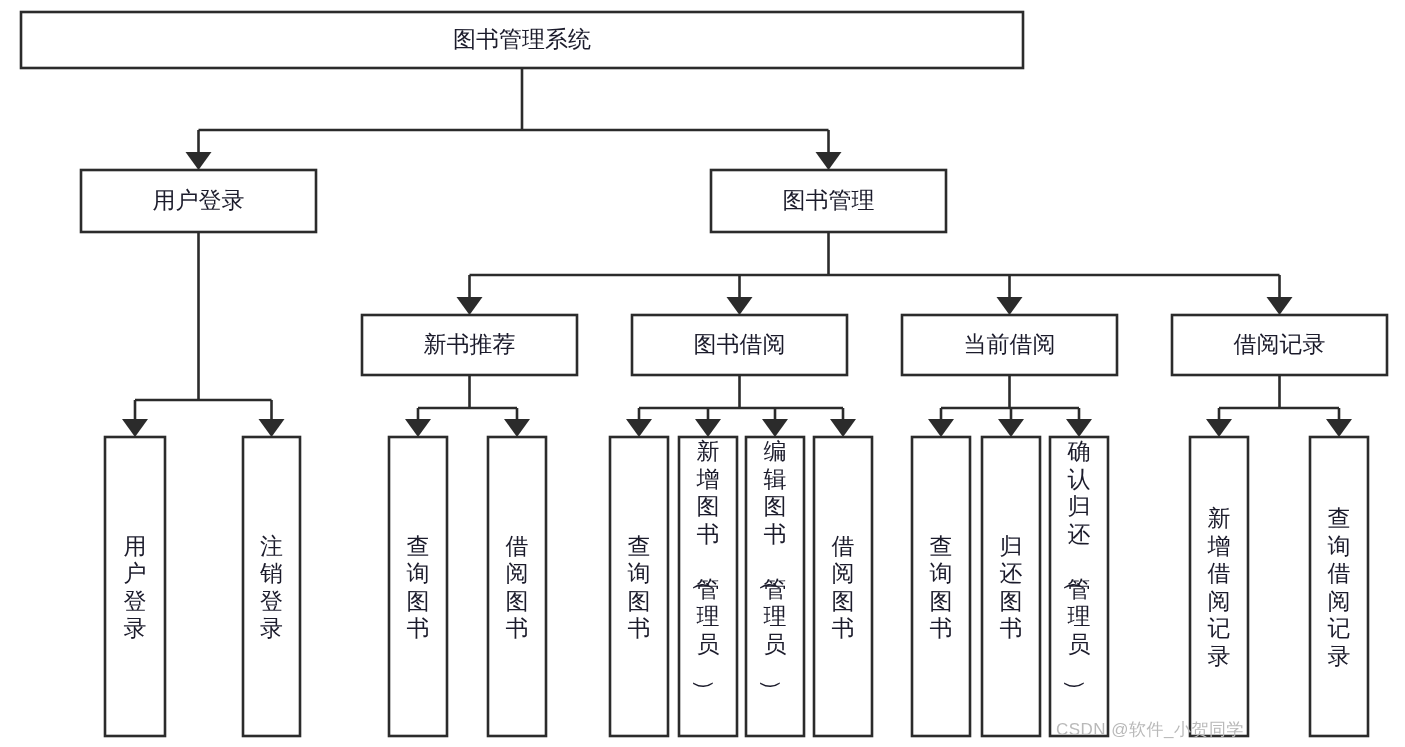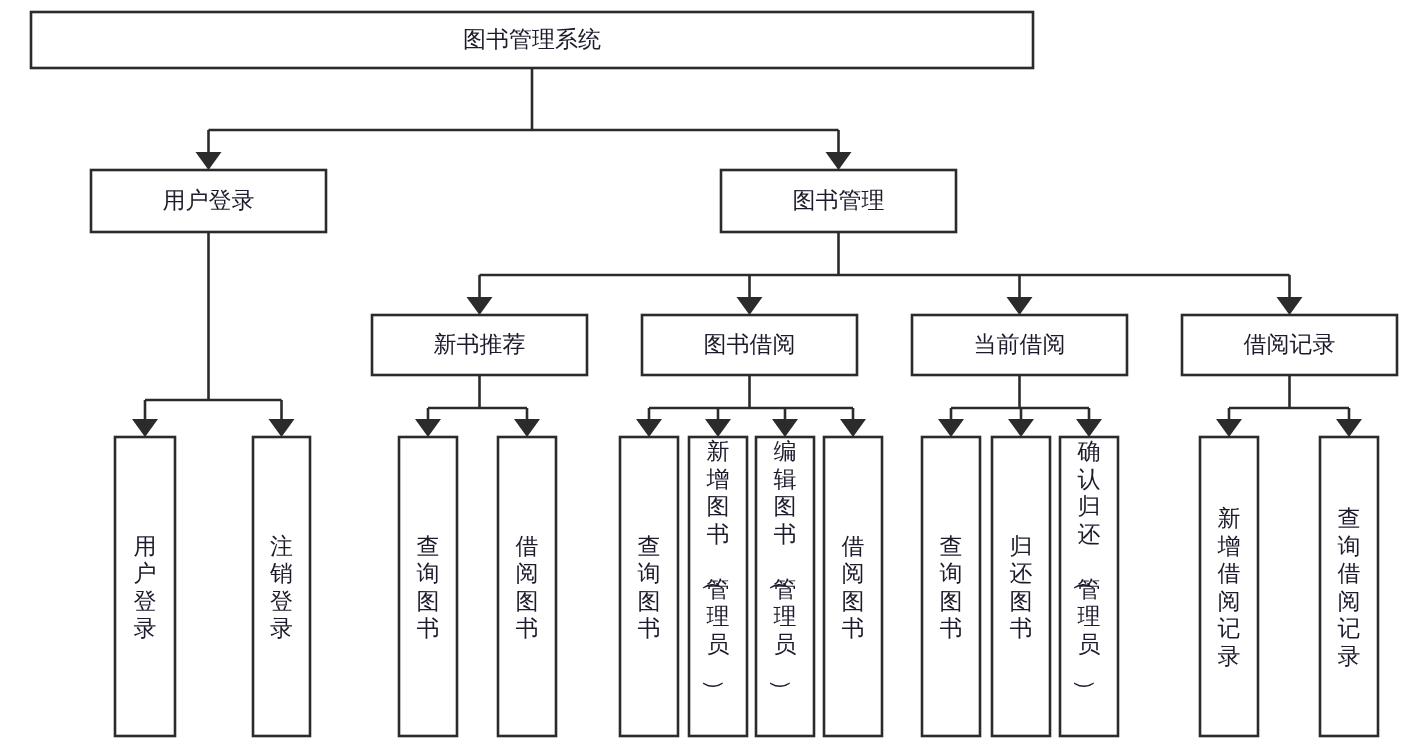--- a/index.html
+++ b/index.html
@@ -1,21 +1,21 @@
 <!DOCTYPE html>
 <html><head>
 <meta charset="utf-8">
 <style>
   html,body{margin:0;padding:0;background:#ffffff;}
   body{
     width:1405px;height:747px;overflow:hidden;
     font-family:"Liberation Sans","DejaVu Sans",sans-serif;
     position:relative;
   }
-  #diagram-root{position:absolute;left:10px;top:0;width:1252px;height:747px;}
+  #diagram-root{position:absolute;left:0;top:0;width:1252px;height:747px;}
   svg{display:block;}
   .box-rect{fill:#ffffff;stroke:#2b2b2b;stroke-width:2.6;}
   .node-label{
     fill:#1b1b2b;
     font-family:"Liberation Sans","DejaVu Sans",sans-serif;
     font-size:23px;
     text-anchor:middle;
     dominant-baseline:middle;
   }
   .node-label-vertical{
@@ -185,13 +185,14 @@
         <g>
           <rect class="box-rect" x="1190" y="437" width="58" height="299"></rect>
           <text class="node-label-vertical" x="1219" y="526"><tspan x="1219" dy="0">新</tspan><tspan x="1219" dy="27.5">增</tspan><tspan x="1219" dy="27.5">借</tspan><tspan x="1219" dy="27.5">阅</tspan><tspan x="1219" dy="27.5">记</tspan><tspan x="1219" dy="27.5">录</tspan></text>
         </g>
         <g>
           <rect class="box-rect" x="1310" y="437" width="58" height="299"></rect>
           <text class="node-label-vertical" x="1339" y="526"><tspan x="1339" dy="0">查</tspan><tspan x="1339" dy="27.5">询</tspan><tspan x="1339" dy="27.5">借</tspan><tspan x="1339" dy="27.5">阅</tspan><tspan x="1339" dy="27.5">记</tspan><tspan x="1339" dy="27.5">录</tspan></text>
         </g>
       </g>
   </svg>
+  <div class="watermark">CSDN @软件_小贺同学</div>
 </div>
 
 </body></html>

